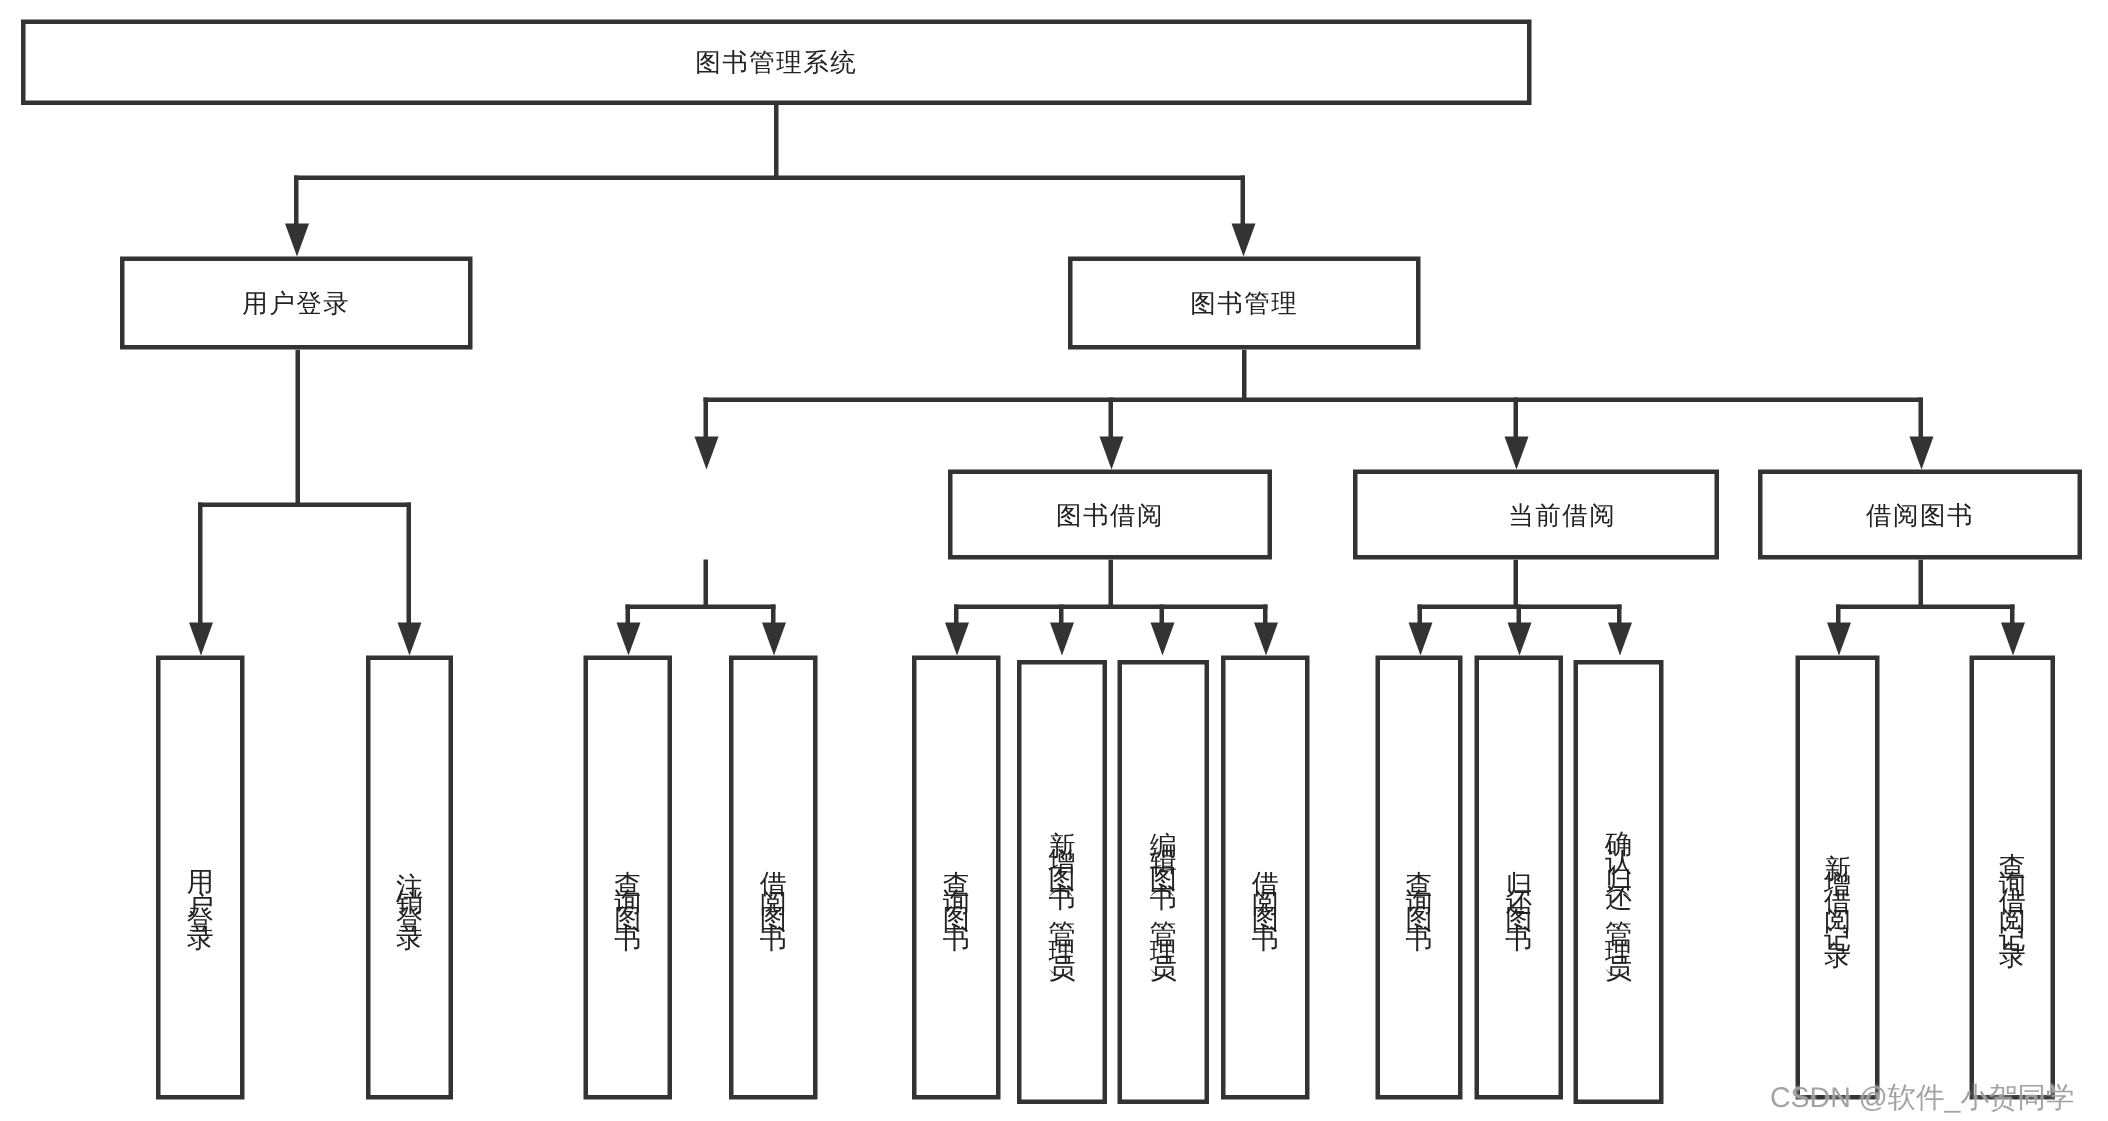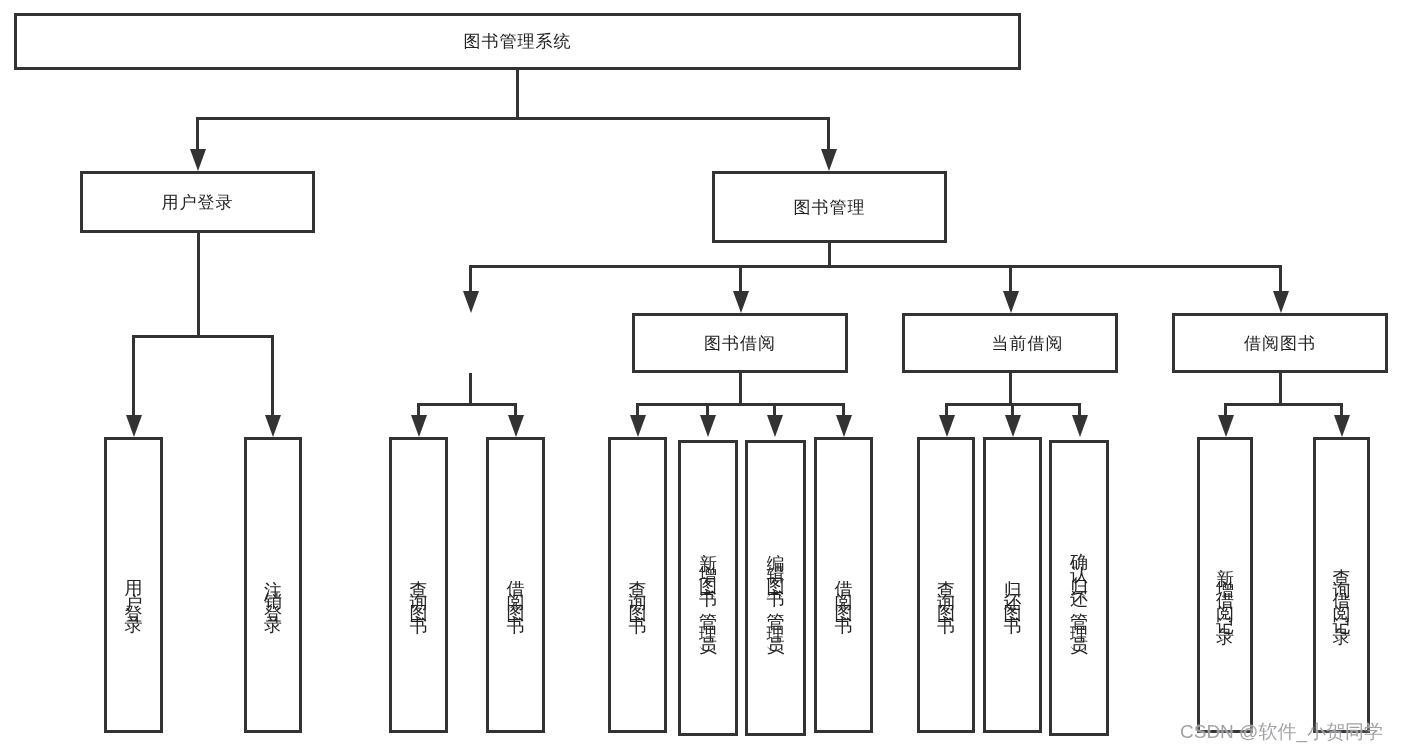--- a/index.html
+++ b/index.html
@@ -69,21 +69,21 @@
   <div class="vl" style="left:516px; top:70px; height:49px;"></div>
   <div class="hl" style="left:196px; top:117px; width:634px;"></div>
   <div class="vl" style="left:196px; top:117px; height:35px;"></div>
   <div class="ar" style="left:190px; top:149px;"></div>
   <div class="vl" style="left:827px; top:117px; height:35px;"></div>
   <div class="ar" style="left:821px; top:149px;"></div>
 
   <div class="box" style="left:80px; top:171px; width:235px; height:62px;">
     <span>用户登录</span>
   </div>
-  <div class="box" style="left:712px; top:171px; width:235px; height:72px;">
+  <div class="box" style="left:712px; top:171px; width:235px; height:62px;">
     <span>图书管理</span>
   </div>
 
   <div class="vl" style="left:197px; top:233px; height:104px;"></div>
   <div class="hl" style="left:132px; top:335px; width:142px;"></div>
   <div class="vl" style="left:132px; top:335px; height:82px;"></div>
   <div class="ar" style="left:126px; top:415px;"></div>
   <div class="vl" style="left:271px; top:335px; height:82px;"></div>
   <div class="ar" style="left:265px; top:415px;"></div>
 
@@ -94,21 +94,21 @@
   <div class="vl" style="left:739px; top:265px; height:28px;"></div>
   <div class="ar" style="left:733px; top:291px;"></div>
   <div class="vl" style="left:1009px; top:265px; height:28px;"></div>
   <div class="ar" style="left:1003px; top:291px;"></div>
   <div class="vl" style="left:1279px; top:265px; height:28px;"></div>
   <div class="ar" style="left:1273px; top:291px;"></div>
 
   <div class="box" style="left:632px; top:313px; width:216px; height:60px;justify-content:center;">
     <span>图书借阅</span>
   </div>
-  <div class="box" style="left:902px; top:313px; width:216px; height:60px;padding-left:35px;">
+  <div class="box" style="left:902px; top:313px; width:244px; height:60px;padding-left:35px;">
     <span>当前借阅</span>
   </div>
   <div class="box" style="left:1172px; top:313px; width:216px; height:60px;">
     <span>借阅图书</span>
   </div>
 
   <div class="vl" style="left:469px; top:373px; height:33px;"></div>
   <div class="hl" style="left:417px; top:403px; width:100px;"></div>
   <div class="vl" style="left:417px; top:403px; height:14px;"></div>
   <div class="ar" style="left:411px; top:415px;"></div>

